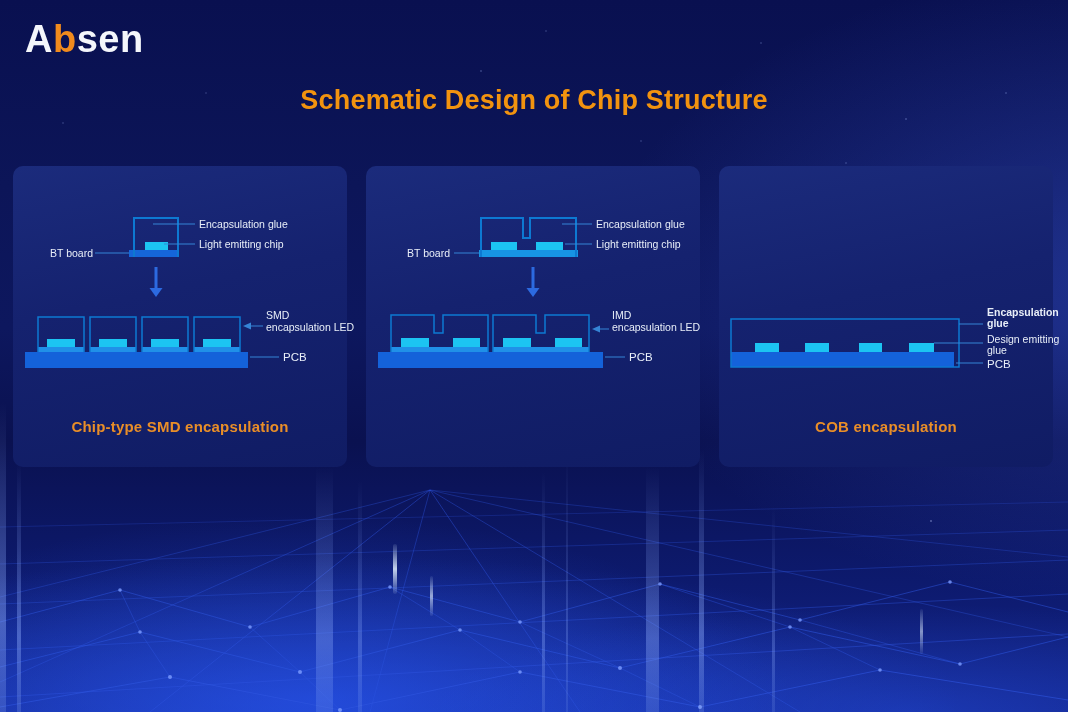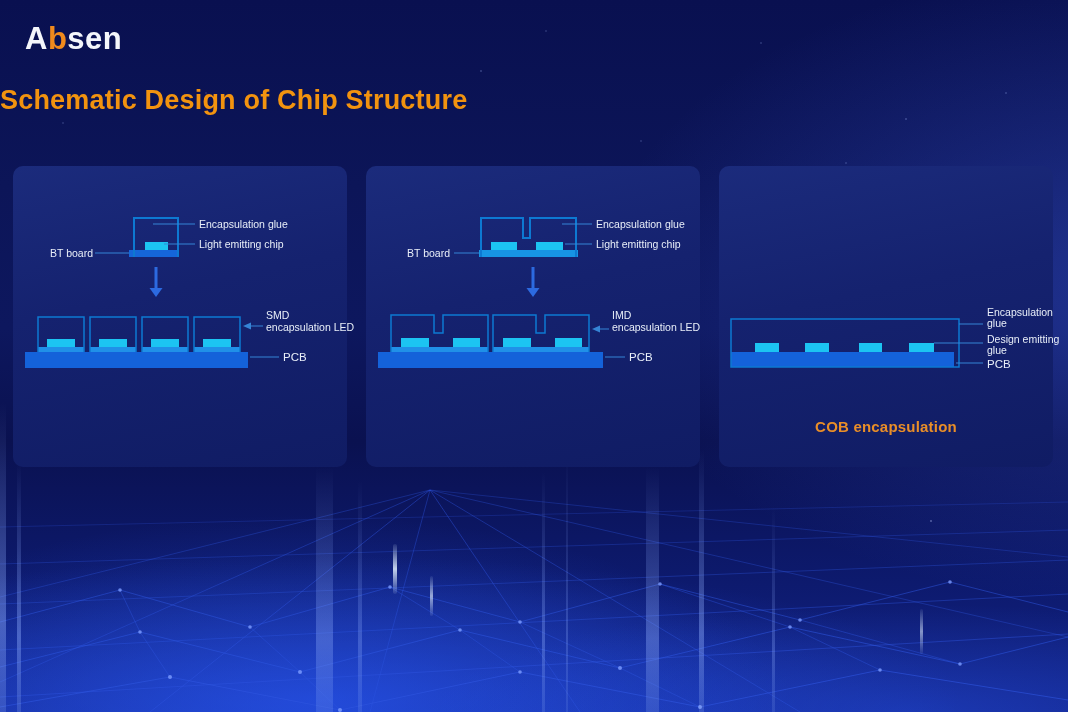--- a/index.html
+++ b/index.html
@@ -11,25 +11,25 @@
       linear-gradient(180deg,#091050 0%,#0c1558 26%,#0d175e 46%,#0a1150 62%,#0d1a6e 82%,#132488 100%);}
   
   .stars{position:absolute;top:0;left:0;width:2px;height:2px;border-radius:50%;
     box-shadow:480px 70px 0 rgba(170,190,255,.28),760px 42px 0 rgba(170,190,255,.22),
     905px 118px 0 rgba(170,190,255,.3),1005px 92px 0 rgba(170,190,255,.25),
     640px 140px 0 rgba(170,190,255,.2),845px 162px 0 rgba(170,190,255,.22),
     545px 30px 0 rgba(170,190,255,.2),975px 262px 0 rgba(170,190,255,.3),
     62px 122px 0 rgba(170,190,255,.2),205px 92px 0 rgba(170,190,255,.18),
     930px 520px 0 rgba(190,205,255,.4),1012px 445px 0 rgba(190,205,255,.45);}
   
-  .logo{position:absolute;left:25px;top:18px;font-size:31px;font-weight:800;letter-spacing:.5px;line-height:42px;}
+  .logo{position:absolute;left:25px;top:18px;font-size:38px;font-weight:800;letter-spacing:.5px;line-height:42px;}
   .logo .w{color:#f4f6fb;}
   .logo .o{color:#f08a1d;}
   
-  .title{position:absolute;left:0;top:85px;width:100%;text-align:left;
+  .title{position:absolute;left:0;top:85px;width:100%;text-align:center;
     color:#f2930f;font-size:27px;font-weight:600;letter-spacing:.2px;}
   
   .panels{position:absolute;left:13px;top:166px;display:flex;gap:19px;}
   .panel{position:relative;width:334px;height:301px;border-radius:10px;
     background:linear-gradient(168deg,#1b2b7c 0%,#15226f 42%,#101c64 100%);}
   .panel svg{position:absolute;left:0;top:0;}
   .lbl{position:absolute;color:#e8eef8;font-size:10.5px;line-height:12px;white-space:nowrap;}
   .lbl.big{font-size:11.5px;}
   .caption{position:absolute;left:0;top:252px;width:100%;text-align:center;
     color:#e98e28;font-size:15px;font-weight:700;letter-spacing:.2px;}
@@ -166,20 +166,21 @@
         <path d="M237,191 H266" stroke="#3584D6" stroke-width="1"></path>
       </svg>
       <div class="lbl" style="left:186px;top:52px;">Encapsulation glue</div>
       <div class="lbl" style="left:186px;top:72px;">Light emitting chip</div>
       <div class="lbl" style="left:30px;top:81px;width:50px;text-align:right;">BT board</div>
       <div class="lbl" style="left:253px;top:143px;">
         <span style="display:block">SMD</span>
         <span style="display:block">encapsulation LED</span>
       </div>
       <div class="lbl big" style="left:270px;top:185px;">PCB</div>
+      <div class="caption">Chip-type SMD encapsulation</div>
     </div>
 
     <div class="panel">
       <svg width="334" height="301" viewBox="0 0 334 301">
 
         <rect x="113" y="84" width="99" height="7" fill="#1794E4"></rect>
         <path d="M115,91 V52 H157 V72 H164 V52 H210 V91" fill="none" stroke="#0D79D2" stroke-width="2"></path>
         <rect x="125" y="76" width="26" height="8" fill="#1CC4F2"></rect>
         <rect x="170" y="76" width="27" height="8" fill="#1CC4F2"></rect>
         <path d="M196,58 H226" stroke="#3584D6" stroke-width="1"></path>
@@ -220,21 +221,21 @@
           <rect x="36" y="177" width="24" height="9" fill="#1CC4F2"></rect>
           <rect x="86" y="177" width="24" height="9" fill="#1CC4F2"></rect>
           <rect x="140" y="177" width="23" height="9" fill="#1CC4F2"></rect>
           <rect x="190" y="177" width="25" height="9" fill="#1CC4F2"></rect>
         </g>
         <rect x="12" y="153" width="228" height="48" fill="none" stroke="#0D79D2" stroke-width="1.5"></rect>
         <path d="M240,158 H264" stroke="#3584D6" stroke-width="1"></path>
         <path d="M215,177 H264" stroke="#3584D6" stroke-width="1"></path>
         <path d="M237,197 H264" stroke="#3584D6" stroke-width="1"></path>
       </svg>
-      <div class="lbl" style="left:268px;top:141px;line-height:11px;">
+      <div class="lbl" style="left:268px;top:141px;line-height:11px;font-weight:bold;">
         <span style="display:block">Encapsulation</span>
         <span style="display:block">glue</span>
       </div>
       <div class="lbl" style="left:268px;top:168px;line-height:11px;">
         <span style="display:block">Design emitting</span>
         <span style="display:block">glue</span>
       </div>
       <div class="lbl big" style="left:268px;top:192px;">PCB</div>
       <div class="caption">COB encapsulation</div>
     </div>

